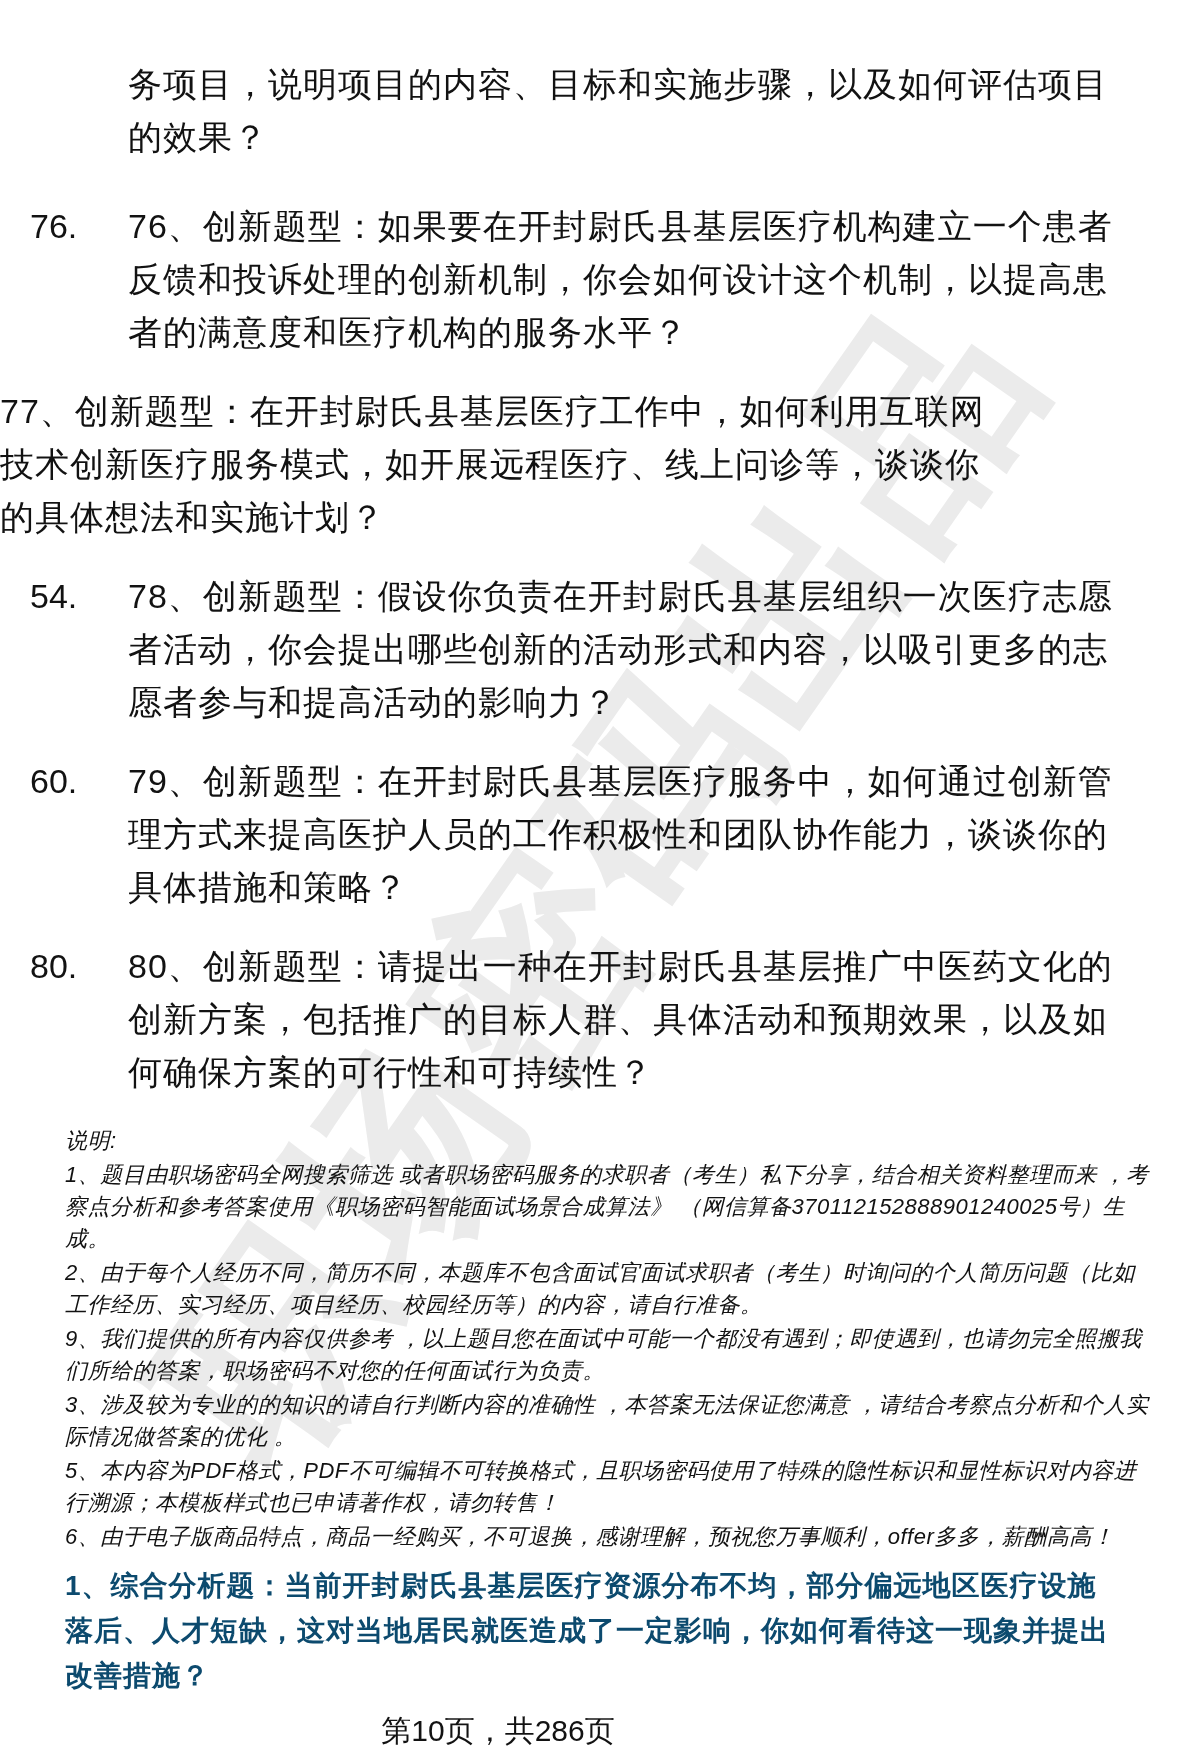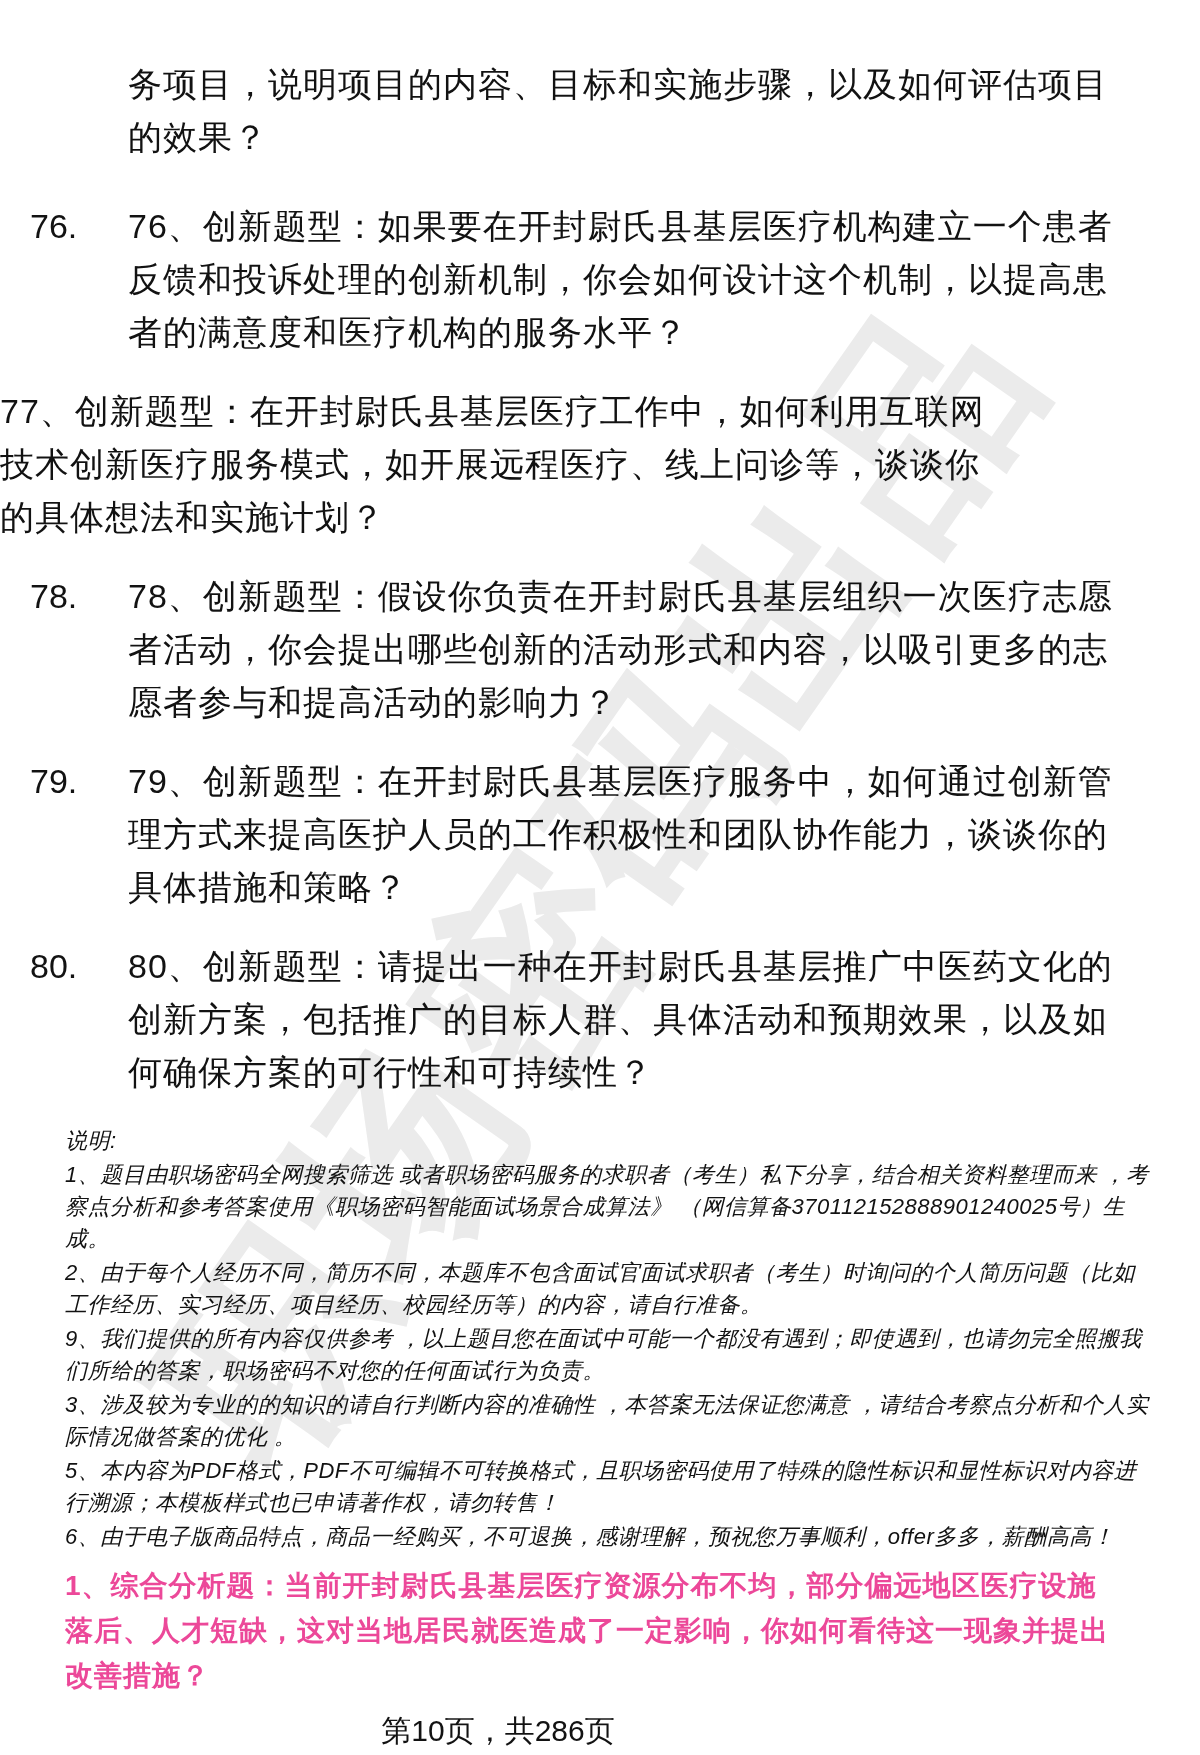--- a/index.html
+++ b/index.html
@@ -64,21 +64,21 @@
     letter-spacing: 0.5px;
   }
   .notes p { margin: 0 0 2px 0; font-style: italic; }
   .highlight {
     margin: 10px 0 0 65px;
     width: 1045px;
     font-size: 28px;
     line-height: 45px;
     font-weight: 700;
     letter-spacing: 1px;
-    color: #ec4899;
+    color: #0c4a6e;
   }
   .footer {
     margin-top: 10px;
     width: 996px;
     text-align: center;
     font-size: 30px;
     line-height: 45px;
   }
 </style>
 </head>
@@ -98,26 +98,26 @@
     <div class="q-row">
       <div class="q-marker">76.</div>
       <div class="q-text">76、创新题型：如果要在开封尉氏县基层医疗机构建立一个患者反馈和投诉处理的创新机制，你会如何设计这个机制，以提高患者的满意度和医疗机构的服务水平？</div>
     </div>
 
     <div class="q-row">
       <div class="q-text">77、创新题型：在开封尉氏县基层医疗工作中，如何利用互联网技术创新医疗服务模式，如开展远程医疗、线上问诊等，谈谈你的具体想法和实施计划？</div>
     </div>
 
     <div class="q-row">
-      <div class="q-marker">78.</div>
+      <div class="q-marker">54.</div>
       <div class="q-text">78、创新题型：假设你负责在开封尉氏县基层组织一次医疗志愿者活动，你会提出哪些创新的活动形式和内容，以吸引更多的志愿者参与和提高活动的影响力？</div>
     </div>
 
     <div class="q-row">
-      <div class="q-marker">79.</div>
+      <div class="q-marker">60.</div>
       <div class="q-text">79、创新题型：在开封尉氏县基层医疗服务中，如何通过创新管理方式来提高医护人员的工作积极性和团队协作能力，谈谈你的具体措施和策略？</div>
     </div>
 
     <div class="q-row">
       <div class="q-marker">80.</div>
       <div class="q-text">80、创新题型：请提出一种在开封尉氏县基层推广中医药文化的创新方案，包括推广的目标人群、具体活动和预期效果，以及如何确保方案的可行性和可持续性？</div>
     </div>
 
     <section class="notes">
       <p class="notes-heading">说明:</p>

